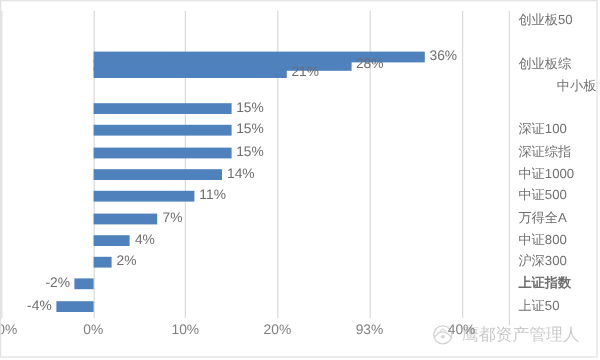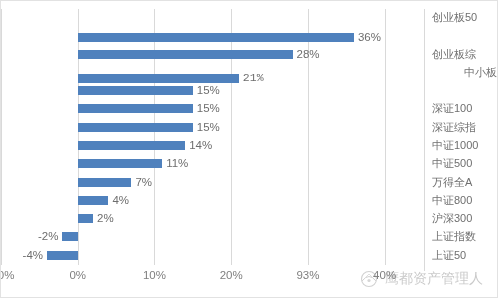--- a/index.html
+++ b/index.html
@@ -130,29 +130,29 @@
   <div id="plot">
     <div id="gridlines">
         <div class="gridline" style="left: 0px; background: rgb(217, 217, 217);"></div>
         <div class="zeroline" style="left: 76.7273px; background: rgb(217, 217, 217);"></div>
         <div class="gridline" style="left: 153.455px; background: rgb(217, 217, 217);"></div>
         <div class="gridline" style="left: 230.182px; background: rgb(217, 217, 217);"></div>
         <div class="gridline" style="left: 306.909px; background: rgb(217, 217, 217);"></div>
         <div class="gridline" style="left: 383.636px; background: rgb(217, 217, 217);"></div>
       </div>
     <div id="bars">
-        <div class="bar-row" style="top: 20px; height: 18.2857px; text-decoration: underline;">
+        <div class="bar-row" style="top: 30px; height: 18.2857px; text-decoration: underline;">
           <div class="bar" style="left: 76.7273px; width: 276.218px; background: rgb(79, 129, 189);"></div>
           <span class="bar-label" style="color: rgb(109, 109, 109); left: 356.945px;">36%</span>
         </div>
         <div class="bar-row" style="top: 36.5714px; height: 18.2857px;">
           <div class="bar" style="left: 76.7273px; width: 214.836px; background: rgb(79, 129, 189);"></div>
           <span class="bar-label" style="color: rgb(109, 109, 109); left: 295.564px;">28%</span>
         </div>
-        <div class="bar-row" style="top: 61px; height: 18.2857px; font-family: Liberation Mono, monospace;">
+        <div class="bar-row" style="top: 43px; height: 18.2857px;">
           <div class="bar" style="left: 76.7273px; width: 161.127px; background: rgb(79, 129, 189);"></div>
           <span class="bar-label" style="color: rgb(109, 109, 109); left: 241.855px;">21%</span>
         </div>
         <div class="bar-row" style="top: 73.1429px; height: 18.2857px;">
           <div class="bar" style="left: 76.7273px; width: 115.091px; background: rgb(79, 129, 189);"></div>
           <span class="bar-label" style="color: rgb(109, 109, 109); left: 195.818px;">15%</span>
         </div>
         <div class="bar-row" style="top: 91.4286px; height: 18.2857px;">
           <div class="bar" style="left: 76.7273px; width: 115.091px; background: rgb(79, 129, 189);"></div>
           <span class="bar-label" style="color: rgb(109, 109, 109); left: 195.818px;">15%</span>
@@ -206,21 +206,21 @@
   <div class="cat-item" style="top: 1px;">创业板50</div>
       <div class="cat-item" style="top: 37.5714px;">创业板综</div>
       <div class="cat-item" style="top: 55.8571px; margin-left: 32px;">中小板指</div>
       <div class="cat-item" style="top: 92.4286px;">深证100</div>
       <div class="cat-item" style="top: 110.714px;">深证综指</div>
       <div class="cat-item" style="top: 129px;">中证1000</div>
       <div class="cat-item" style="top: 147.286px; text-align: right;">中证500</div>
       <div class="cat-item" style="top: 165.571px;">万得全A</div>
       <div class="cat-item" style="top: 183.857px;">中证800</div>
       <div class="cat-item" style="top: 202.143px;">沪深300</div>
-      <div class="cat-item" style="top: 220.429px;">上证指数</div>
+      <div class="cat-item" style="top: 220.429px; font-weight: bold;">上证指数</div>
       <div class="cat-item" style="top: 238.714px;">上证50</div>
     </div>
 
   <div id="watermark">
     <svg id="watermark-logo" viewBox="0 0 26 22">
       <circle cx="13" cy="11" r="7.5" fill="none" stroke="#9a9a9a" stroke-width="1.1"></circle>
       <path d="M6 13 Q13 4 20 13" fill="none" stroke="#9a9a9a" stroke-width="1"></path>
       <path d="M9.5 9.5 L13 6 L16.5 9.5" fill="none" stroke="#b0b0b0" stroke-width="0.9"></path>
       <circle cx="13" cy="12.5" r="1.6" fill="#a5a5a5"></circle>
     </svg>

